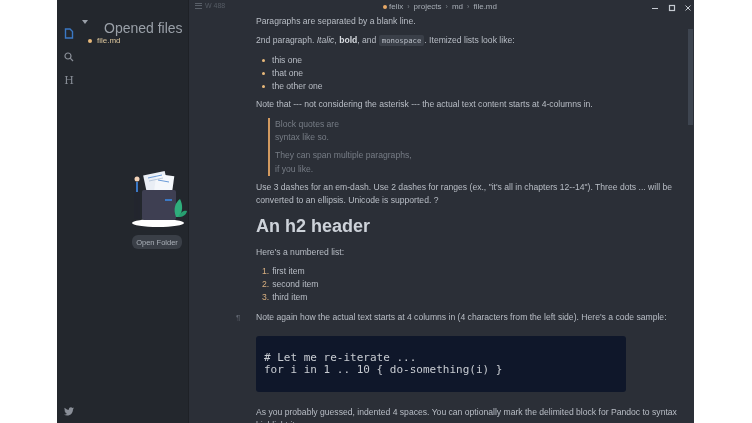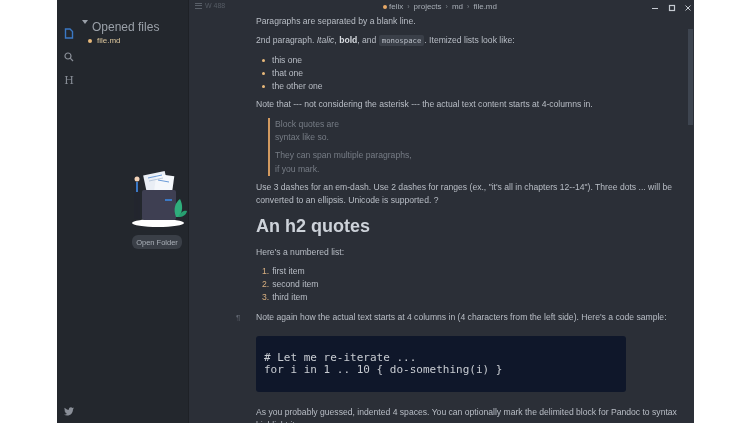--- a/index.html
+++ b/index.html
@@ -11,21 +11,21 @@
   
   .activity { position: absolute; left: 0; top: 0; width: 22px; height: 423px; background: #23272d; }
   .act-icon { position: absolute; left: 6px; width: 12px; height: 12px; display: flex; align-items: center; justify-content: center; color: #8a8f98; font-size: 11px; }
   .act-files { top: 27px; }
   .act-search { top: 51px; }
   .act-h { top: 74px; font-family: "DejaVu Serif", serif; font-size: 11px; }
   .act-twitter { top: 405px; }
 
   
   .sidebar { position: absolute; left: 22px; top: 0; width: 110px; height: 423px; background: #23272d; border-right: 1px solid #1e2126; }
-  .opened-header { position: absolute; left: 3px; top: 20px; font-size: 12px; color: #9aa0a8; display: flex; align-items: flex-start; gap: 4px; }
+  .opened-header { position: absolute; left: 3px; top: 20px; font-size: 14px; color: #9aa0a8; display: flex; align-items: flex-start; gap: 16px; }
   .tri { width: 0; height: 0; border-left: 3px solid transparent; border-right: 3px solid transparent; border-top: 4px solid #9aa0a8; }
   .file-item { position: absolute; left: 9px; top: 36px; font-size: 8px; color: #d8c39a; display: flex; align-items: center; gap: 5px; }
   .dot { width: 4px; height: 4px; border-radius: 50%; background: #e8b97a; }
 
   .illustration { position: absolute; left: 46px; top: 165px; width: 66px; height: 62px; }
   .open-folder { position: absolute; left: 53px; top: 235px; width: 50px; height: 14px; background: #3a3f47; color: #aab0b8; font-size: 7.5px; border-radius: 6px; border: none; display: flex; align-items: center; justify-content: center; }
 
   
   .editor { position: absolute; left: 133px; top: 0; width: 504px; height: 423px; background: #2b2f37; }
   .toolbar-left { position: absolute; left: 5px; top: 2px; display: flex; align-items: center; gap: 3px; font-size: 7px; color: #555b64; }
@@ -173,25 +173,25 @@
         <li>the other one</li>
       </ul>
       <p>Note that --- not considering the asterisk --- the actual text content starts at 4-columns in.</p>
       <div class="blockquote">
         <p>
           <span>Block quotes are</span><br>
           <span>syntax like so.</span>
         </p>
         <p>
           <span>They can span multiple paragraphs,</span><br>
-          <span>if you mark.</span>
+          <span>if you like.</span>
         </p>
       </div>
       <p>Use 3 dashes for an em-dash. Use 2 dashes for ranges (ex., "it's all in chapters 12--14"). Three dots ... will be converted to an ellipsis. Unicode is supported. ?</p>
-      <h2>An h2 quotes</h2>
+      <h2>An h2 header</h2>
       <p>Here's a numbered list:</p>
       <ol class="numbers">
         <li><span class="num">1.</span><span>first item</span></li>
         <li><span class="num">2.</span><span>second item</span></li>
         <li><span class="num">3.</span><span>third item</span></li>
       </ol>
       <p class="rel">
         <span class="para-mark">¶</span>
         <span>Note again how the actual text starts at 4 columns in (4 characters from the left side). Here's a code sample:</span>
       </p>

